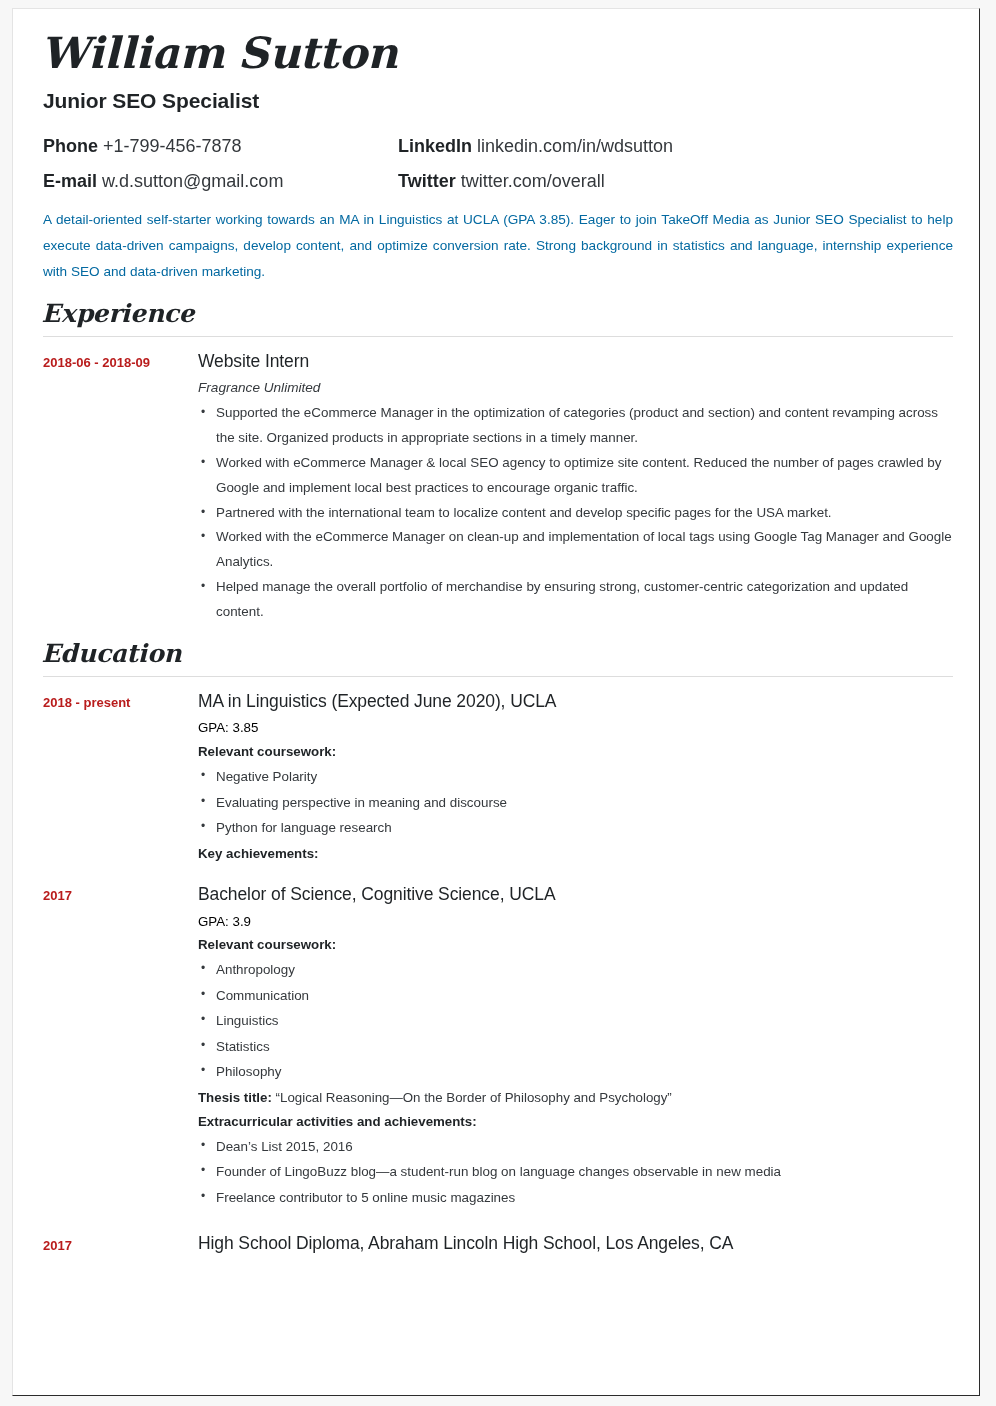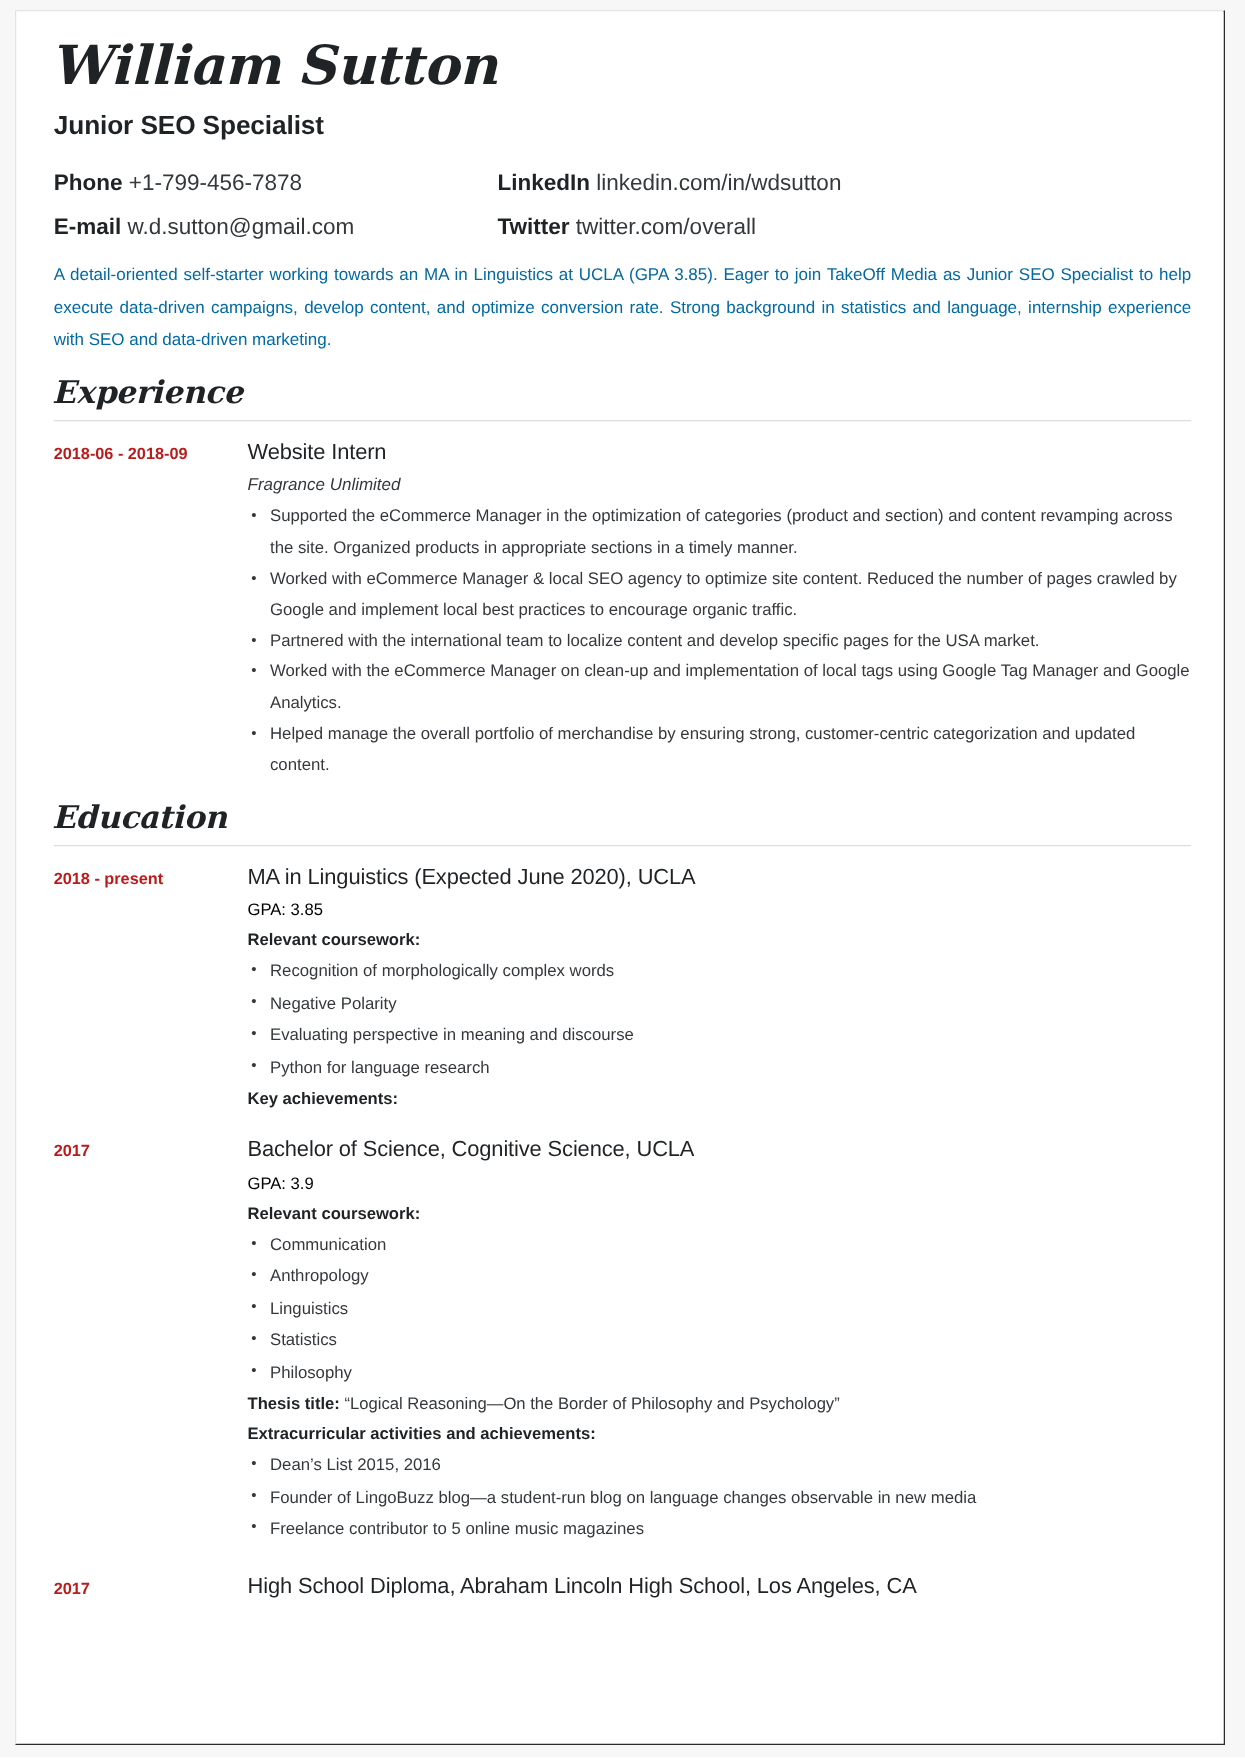--- a/index.html
+++ b/index.html
@@ -248,41 +248,40 @@
         <div class="section-rule"></div>
 
         
         <div class="entry">
           <div class="entry-date">2018 - present</div>
           <div class="entry-body">
             <div class="entry-title">MA in Linguistics (Expected June 2020), UCLA</div>
             <div class="entry-plain">GPA: 3.85</div>
             <div class="entry-strong">Relevant coursework:</div>
             <ul class="bullets tight">
-              <li>Recognition of morphologically complex words</li>
               <li>Negative Polarity</li>
               <li>Evaluating perspective in meaning and discourse</li>
               <li>Python for language research</li>
             </ul>
             <div class="entry-strong">Key achievements:</div>
           </div>
         </div>
 
         <div class="spacer-sm"></div>
 
         
         <div class="entry">
           <div class="entry-date">2017</div>
           <div class="entry-body">
             <div class="entry-title">Bachelor of Science, Cognitive Science, UCLA</div>
             <div class="entry-plain">GPA: 3.9</div>
             <div class="entry-strong">Relevant coursework:</div>
             <ul class="bullets tight">
+              <li>Anthropology</li>
               <li>Communication</li>
-              <li>Anthropology</li>
               <li>Linguistics</li>
               <li>Statistics</li>
               <li>Philosophy</li>
             </ul>
             <div class="entry-strong">
               <span>Thesis title:</span>
               <span class="rich-rest">“Logical Reasoning—On the Border of Philosophy and Psychology”</span>
             </div>
             <div class="entry-strong">Extracurricular activities and achievements:</div>
             <ul class="bullets tight">

